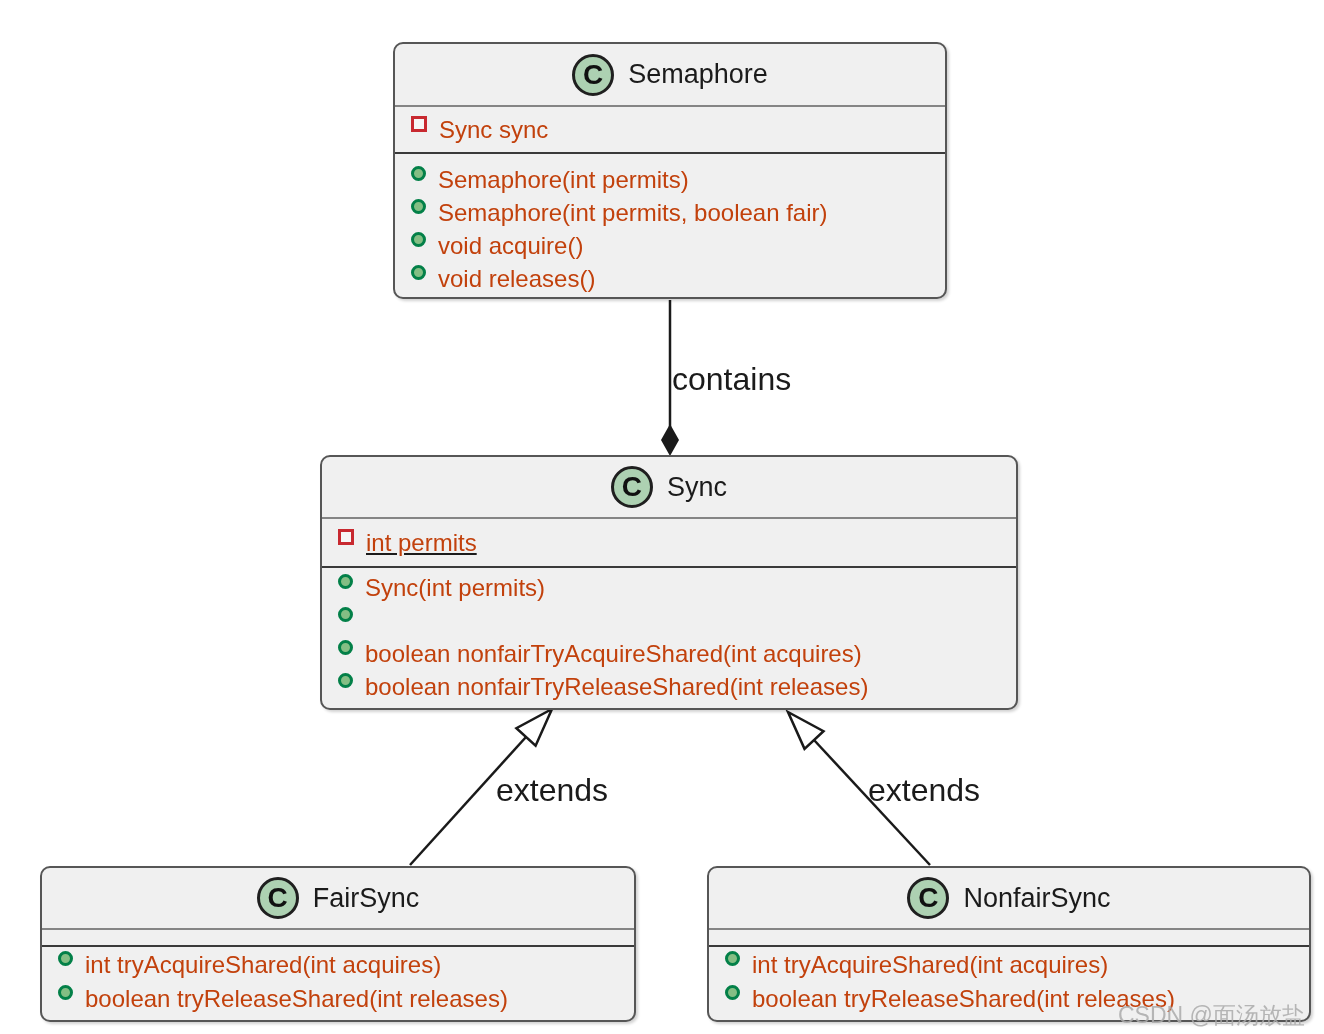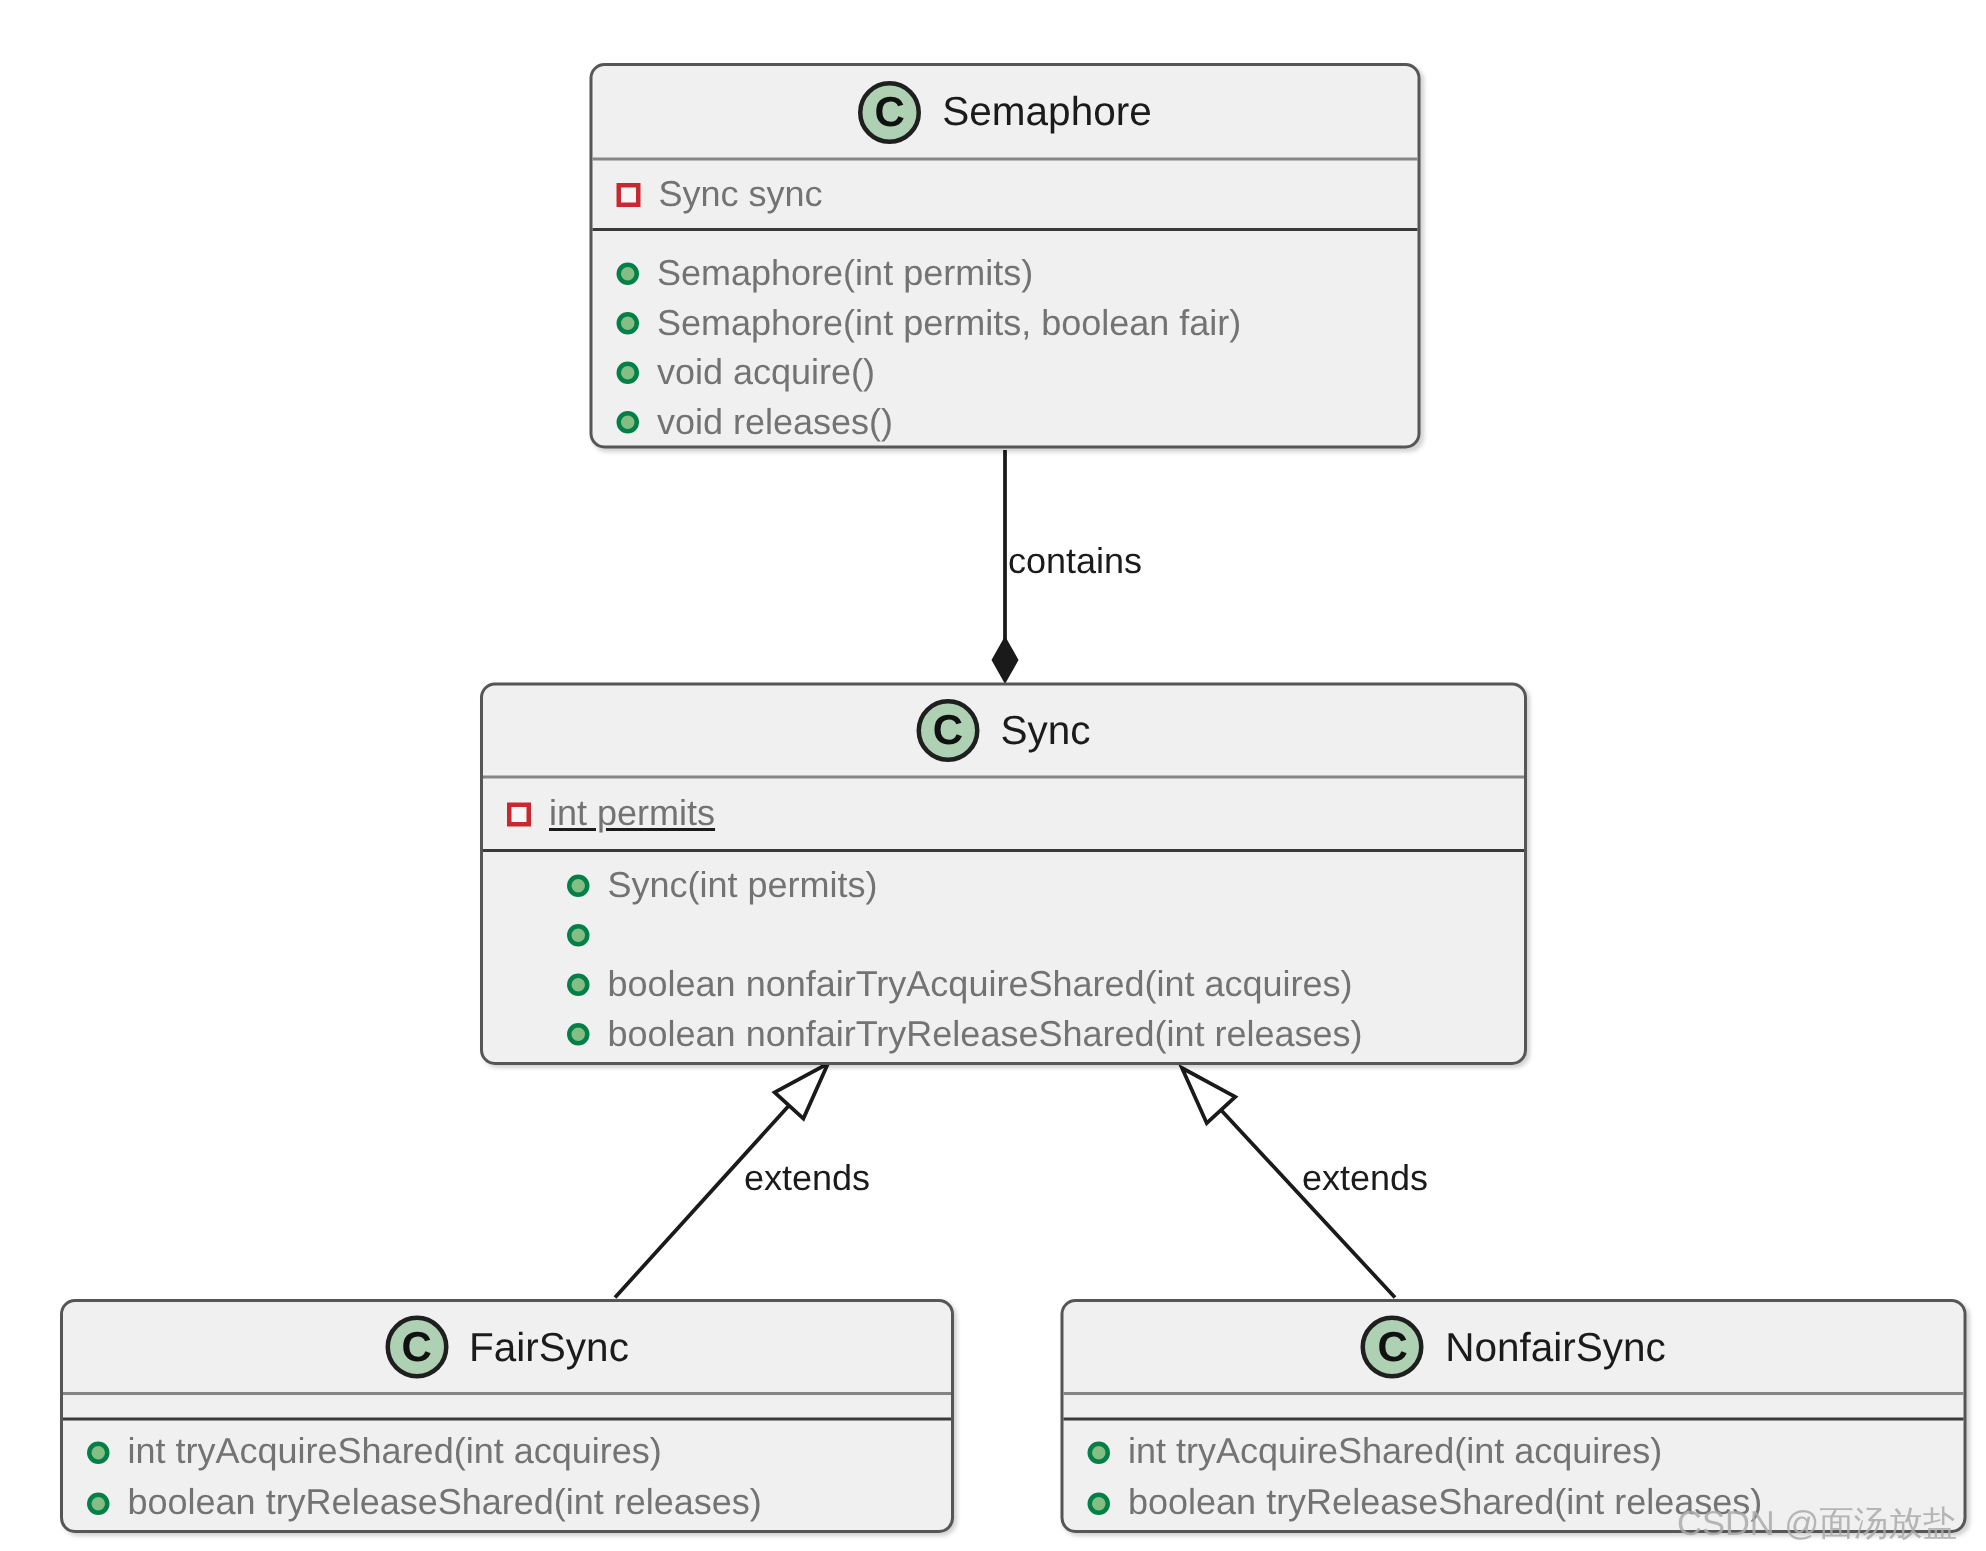--- a/index.html
+++ b/index.html
@@ -65,47 +65,47 @@
     box-sizing: border-box;
     display: flex;
     flex-direction: column;
     justify-content: center;
   }
   .methods-compartment {
     box-sizing: border-box;
   }
   .member {
     display: flex;
-    align-items: center;
+    align-items: flex-start;
     gap: 12px;
     padding-left: 16px;
     font-size: 24px;
     white-space: nowrap;
-    color: #737373;
+    color: #c2410c;
   }
   .sq-icon {
     width: 10px;
     height: 10px;
     border: 3px solid #C82930;
     background: #f6f6f6;
     box-sizing: content-box;
     flex: 0 0 auto;
   }
   .circ-icon {
     width: 9px;
     height: 9px;
     border-radius: 50%;
     background: #84BE84;
     border: 3px solid #038048;
     box-sizing: content-box;
     flex: 0 0 auto;
   }
   .rel-label {
     position: absolute;
-    font-size: 24px;
+    font-size: 32px;
     color: #1b1b1b;
     z-index: 2;
     white-space: nowrap;
   }
   .watermark {
     position: absolute;
     left: 1118px;
     top: 1000px;
     font-size: 23px;
     color: rgba(170,170,170,0.85);
@@ -116,21 +116,21 @@
   
   #box-semaphore { left: 393px; top: 42px;  width: 554px; height: 257px; }
   #box-semaphore .title-row          { height: 63px; }
   #box-semaphore .fields-compartment { height: 47px; }
   #box-semaphore .methods-compartment{ padding-top: 12px; }
   #box-semaphore .methods-compartment .member { height: 33px; }
 
   #box-sync { left: 320px; top: 455px; width: 698px; height: 255px; }
   #box-sync .title-row          { height: 62px; }
   #box-sync .fields-compartment { height: 49px; text-decoration: underline; }
-  #box-sync .methods-compartment{ padding-top: 6px; padding-left: 40px; }
+  #box-sync .methods-compartment{ padding-top: 6px; }
   #box-sync .methods-compartment .member { height: 33px; }
 
   #box-fairsync { left: 40px; top: 866px; width: 596px; height: 156px; }
   #box-fairsync .title-row          { height: 62px; }
   #box-fairsync .fields-compartment { height: 17px; }
   #box-fairsync .methods-compartment{ padding-top: 4px; }
   #box-fairsync .methods-compartment .member { height: 34px; }
 
   #box-nonfairsync { left: 707px; top: 866px; width: 604px; height: 156px; }
   #box-nonfairsync .title-row          { height: 62px; }

